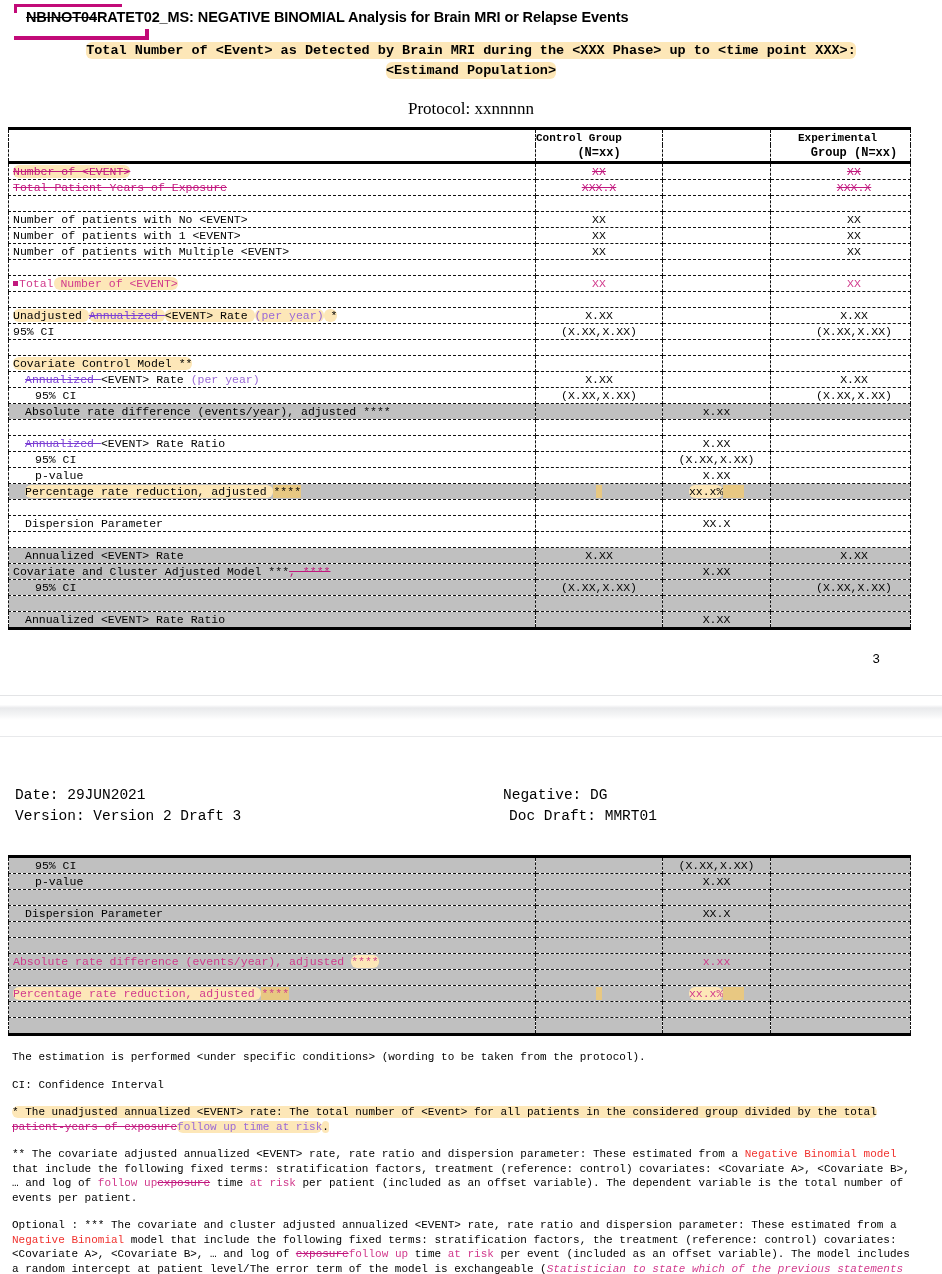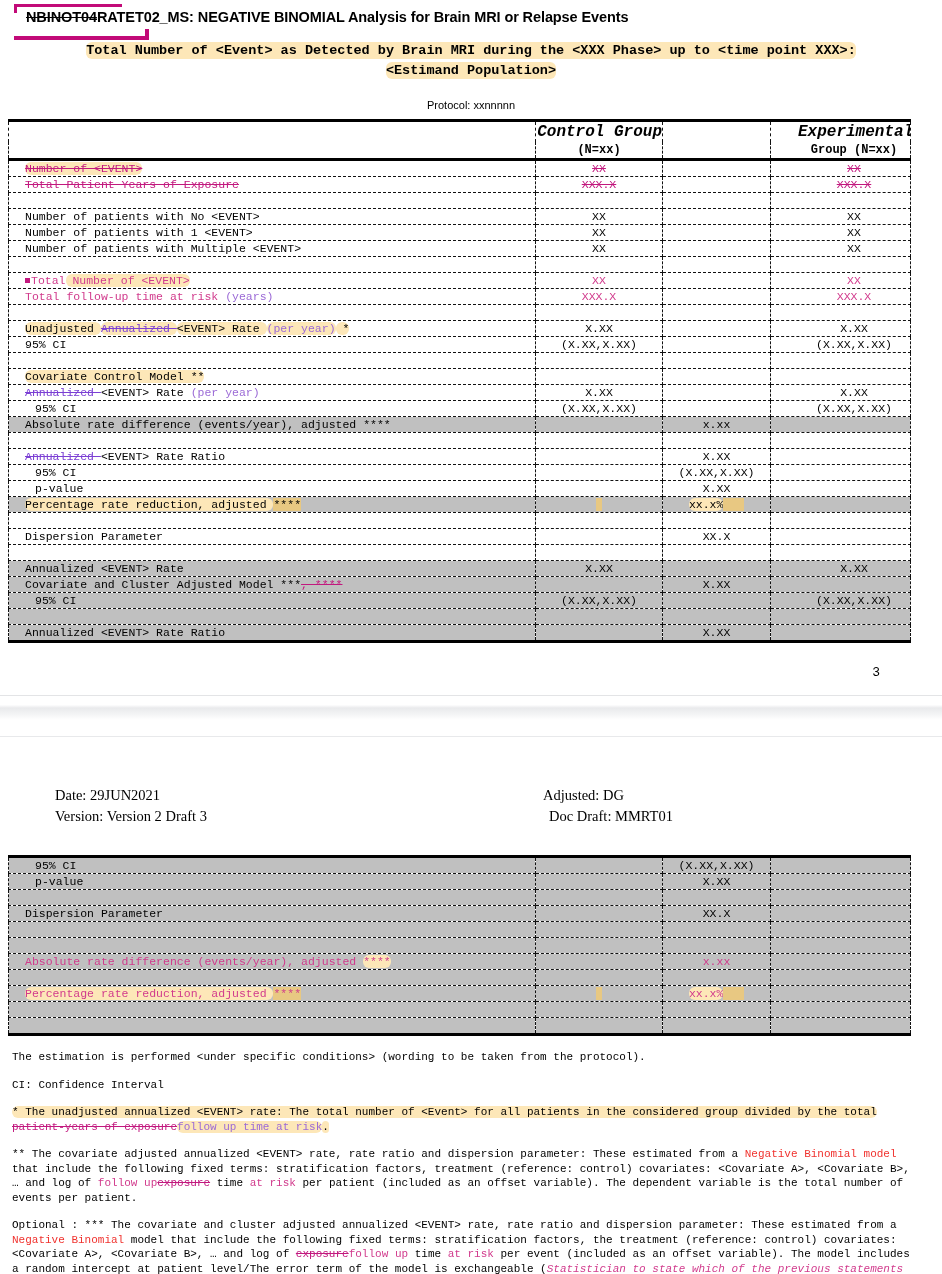--- a/index.html
+++ b/index.html
@@ -37,22 +37,22 @@
   .hl2{background:#e8c882;}
 
   
   .banner{
     font-family:"Liberation Mono", monospace;
     font-weight:bold;font-size:13.5px;text-align:center;
     margin:16px 0 0 0;line-height:20px;
   }
   .banner span.hl{padding:1px 0;}
   .protocol{
-    font-family:Liberation Sans, sans-serif;
-    font-size:11px;text-align:center;margin:18px 0 8px 0;
+    font-family:Liberation Serif, serif;
+    font-size:17px;text-align:center;margin:18px 0 8px 0;
   }
 
   
   table.rpt{
     border-collapse:collapse;
     width:902px;margin:0 0 0 8px;
     font-family:"Liberation Mono", monospace;
     font-size:11.5px;
     table-layout:fixed;
   }
@@ -60,46 +60,46 @@
   table.rpt col.c2{width:127px;}
   table.rpt col.c3{width:108px;}
   table.rpt col.c4{width:140px;}
   table.rpt td{
     padding:1px 0 1px 0;height:13px;vertical-align:middle;
     border-right:1px dashed #111;
     border-bottom:1px dashed #111;
     overflow:hidden;white-space:nowrap;
   }
   table.rpt td.last{border-right:1px dashed #111;padding-left:27px;}
-  table.rpt tr td:first-child{border-left:1px dashed #111;padding-left:16px;}
+  table.rpt tr td:first-child{border-left:1px dashed #111;padding-left:4px;}
   table.rpt td.ctr{text-align:center;}
   .topbar td{border-top:3px solid #000 !important;}
   .thickbelow td{border-bottom:3px solid #000 !important;}
   .hdr td{
-    text-align:right;font-weight:bold;font-size:16px;
-    border-bottom:none !important;height:16px;font-style:italic;
+    text-align:left;font-weight:bold;font-size:11px;
+    border-bottom:none !important;height:16px;
   }
   .hdr2 td{
     text-align:center;font-weight:bold;font-size:12px;
     height:16px;
   }
   .shade td{background:#c0c0c0;}
   .blank td{height:11px;}
   .ind1{padding-left:16px !important;}
   .ind2{padding-left:26px !important;}
   .pgnum{
     font-family:"Liberation Mono", monospace;
     font-size:13px;text-align:right;padding:22px 62px 0 0;
   }
   .chgmark{display:inline-block;width:5px;height:5px;background:#c2187e;vertical-align:middle;margin-right:1px;}
 
   
   .p2hdr{
-    font-family:Liberation Serif, serif;
-    font-size:14.5px;line-height:21px;padding:48px 0 0 0;position:relative;height:70px;margin-left:40px;
+    font-family:Liberation Mono, monospace;
+    font-size:14.5px;line-height:21px;padding:48px 0 0 0;position:relative;height:70px;
   }
   .p2hdr .left{position:absolute;left:15px;top:48px;}
   .p2hdr .right{position:absolute;left:503px;top:48px;}
   .p2hdr .right .ind{padding-left:6px;}
 
   
   .notes{
     font-family:"Liberation Mono", monospace;
     font-size:11px;line-height:14.5px;
     margin:14px 0 0 12px;width:910px;
@@ -188,26 +188,20 @@
           <td></td>
           <td class="last"></td>
         </tr>
 
       <tr>
         <td><span class="chgmark"></span><span class="ins-mag">Total</span><span class="ins-mag hl"> Number of &lt;EVENT&gt;</span></td>
         <td class="ctr"><span class="ins-mag">XX</span></td>
         <td class="ctr"></td>
         <td class="ctr last"><span class="ins-mag">XX</span></td>
       </tr>
-      <tr>
-        <td><span class="ins-mag">Total follow-up time at risk </span><span class="ins-pur">(years)</span></td>
-        <td class="ctr"><span class="ins-mag">XXX.X</span></td>
-        <td class="ctr"></td>
-        <td class="ctr last"><span class="ins-mag">XXX.X</span></td>
-      </tr>
       <tr class="blank">
           <td></td>
           <td></td>
           <td></td>
           <td class="last"></td>
         </tr>
 
       <tr>
         <td><span class="hl">Unadjusted </span><span class="del-pur hl">Annualized </span><span class="hl">&lt;EVENT&gt; Rate </span><span class="ins-pur hl">(per year)</span><span class="hl"> *</span></td>
         <td class="ctr">X.XX</td>
@@ -341,21 +335,21 @@
 <div class="pagebreak"></div>
 
 <div class="page p2">
 
   <div class="p2hdr">
     <div class="left">
       <div>Date: 29JUN2021</div>
       <div>Version: Version 2 Draft 3</div>
     </div>
     <div class="right">
-      <div>Adjusted: DG</div>
+      <div>Negative: DG</div>
       <div class="ind">Doc Draft: MMRT01</div>
     </div>
   </div>
 
   <table class="rpt">
     <colgroup>
         <col class="c1">
         <col class="c2">
         <col class="c3">
         <col class="c4">

